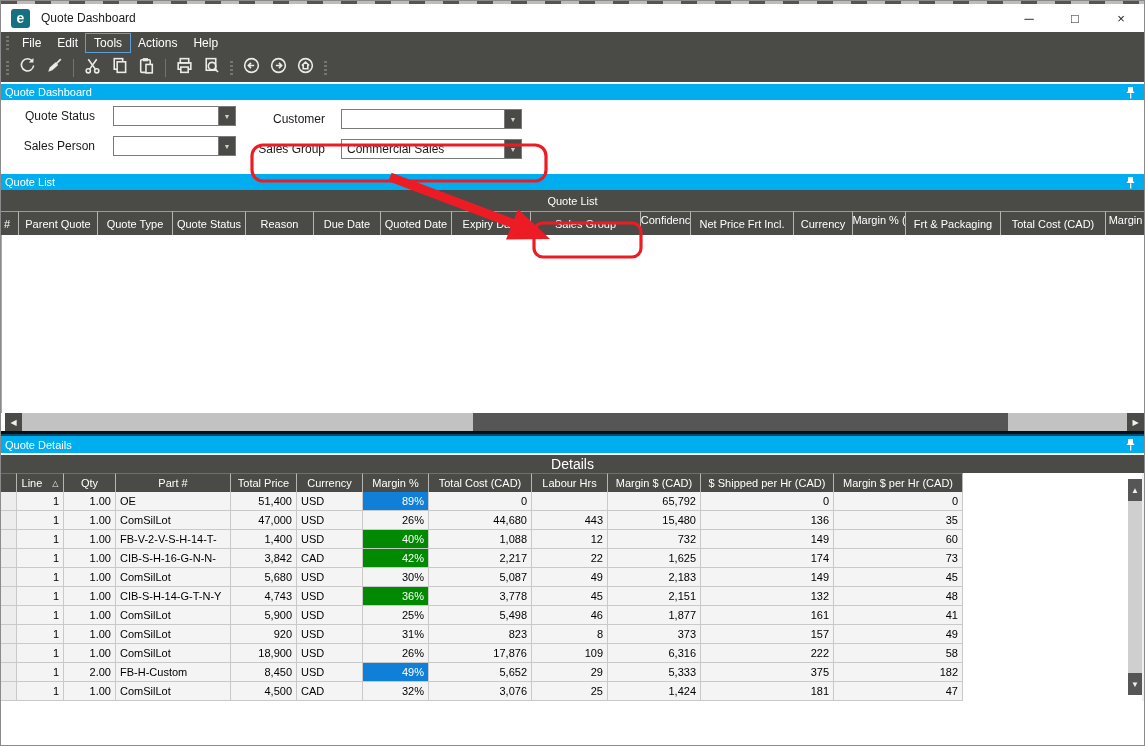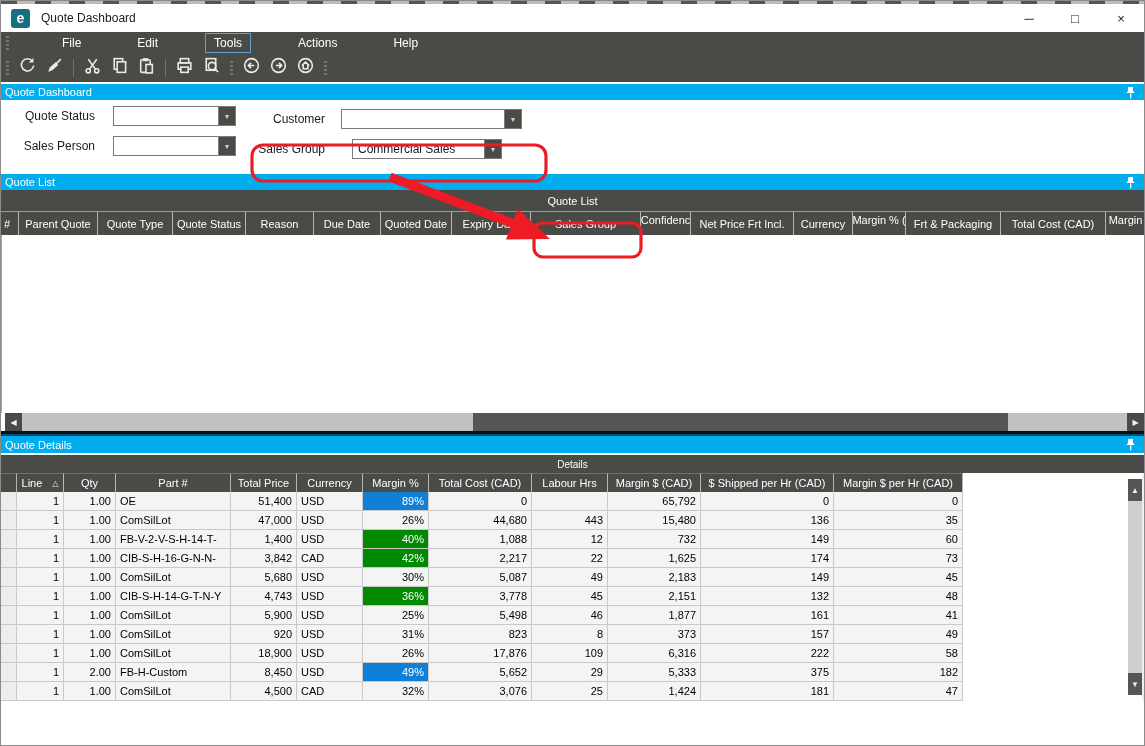--- a/index.html
+++ b/index.html
@@ -14,21 +14,21 @@
   
   .titlebar{height:28px;background:#ffffff;display:flex;align-items:center;flex:none;}
   .app-icon{width:19px;height:19px;margin-left:10px;background:#15707f;border-radius:3px;
     color:#fff;font-weight:bold;font-size:14px;display:flex;align-items:center;justify-content:center;}
   .title-text{margin-left:11px;font-size:12px;color:#1a1a1a;}
   .caption-buttons{margin-left:auto;display:flex;height:100%;}
   .cap-btn{width:46px;display:flex;align-items:center;justify-content:center;font-size:13px;color:#1a1a1a;cursor:default;}
   
   .menubar{height:21px;background:#4a4a47;display:flex;align-items:center;color:#fff;font-size:12px;flex:none;}
   .vgrip{width:3px;height:14px;margin:0 5px;background:repeating-linear-gradient(180deg,#76766f 0 2px,rgba(0,0,0,0) 2px 4px);flex:none;}
-  .menu-item{padding:2px 8px;margin-left:40px;}
+  .menu-item{padding:2px 8px;}
   .menu-item.focused{outline:1px solid #5f9fd6;}
   .toolbar{height:29px;background:#4a4a47;display:flex;align-items:center;flex:none;}
   .tool-btn{width:27px;height:25px;display:flex;align-items:center;justify-content:center;}
   .tool-sep{width:1px;height:18px;background:#73736d;margin:0 5px;flex:none;}
   .gap2{height:2px;background:#fff;flex:none;}
   
   .section-bar{height:17px;background:#00aeef;color:#fff;font-size:11px;display:flex;align-items:center;
     padding-left:4px;position:relative;flex:none;border-top:1px solid #ffffff;}
   .section-bar.first{border-top:none;height:16px;}
   .pin{position:absolute;right:8px;top:2px;}
@@ -50,21 +50,21 @@
   .ql-body{height:178px;background:#ffffff;border-left:1px solid #a8a8a4;flex:none;}
   
   .hscroll{height:18px;background:#c2c2c2;display:flex;align-items:stretch;flex:none;}
   .sb-btn{width:17px;background:#4a4a47;color:#f0f0ee;display:flex;align-items:center;justify-content:center;font-size:8px;flex:none;}
   .h-lead{width:4px;background:#ffffff;flex:none;}
   .h-track1{width:451px;background:#c2c2c2;flex:none;}
   .h-thumb{width:535px;background:#565656;flex:none;}
   .h-track2{flex:1;background:#c2c2c2;}
   .dark-divider{height:5px;background:linear-gradient(180deg,#02121d 0 55%,#0e4a6a 55% 100%);flex:none;}
   
-  .dt-band{height:20px;background:#4a4a47;color:#fff;font-size:10px;display:flex;align-items:center;justify-content:center;
+  .dt-band{height:20px;background:#4a4a47;color:#fff;font-size:14px;display:flex;align-items:center;justify-content:center;
     border-top:2px solid #ffffff;flex:none;}
   .dt-area{display:flex;flex:none;height:228px;background:#ffffff;}
   .dt-table{width:962px;flex:none;}
   .dt-header{height:19px;display:flex;background:#4a4a47;}
   .dth-cell{font-size:11px;color:#fff;display:flex;align-items:center;justify-content:center;
     border-right:1px solid #b5b5b3;border-top:1px solid #6f6f6d;overflow:hidden;white-space:nowrap;flex:none;}
   .sort-tri{font-size:8px;margin-left:10px;color:#e8e8e6;}
   .dt-row{height:19px;display:flex;background:#f4f4f4;}
   .dt-cell{font-size:11px;color:#000;display:flex;align-items:center;padding:0 4px;
     border-right:1px solid #c9c9c9;border-bottom:1px solid #c9c9c9;overflow:hidden;white-space:nowrap;flex:none;}
@@ -217,21 +217,21 @@
         <div class="flabel" style="width: 100px;">Sales Person</div>
         <div class="combo" style="width: 123px; margin-left: 9px;">
           <div class="combo-value"></div>
           <div class="combo-btn">
             <span>▼</span>
           </div>
         </div>
       </div>
       <div class="ffield" style="left: 233px; top: 39px;">
         <div class="flabel" style="width: 100px;">Sales Group</div>
-        <div class="combo" style="width: 150px; margin-left: 18px;">
+        <div class="combo" style="width: 181px; margin-left: 7px;">
           <div class="combo-value">Commercial Sales</div>
           <div class="combo-btn">
             <span>▼</span>
           </div>
         </div>
       </div>
     </div>
 
   <div class="section-bar">
     <span>Quote List</span>

